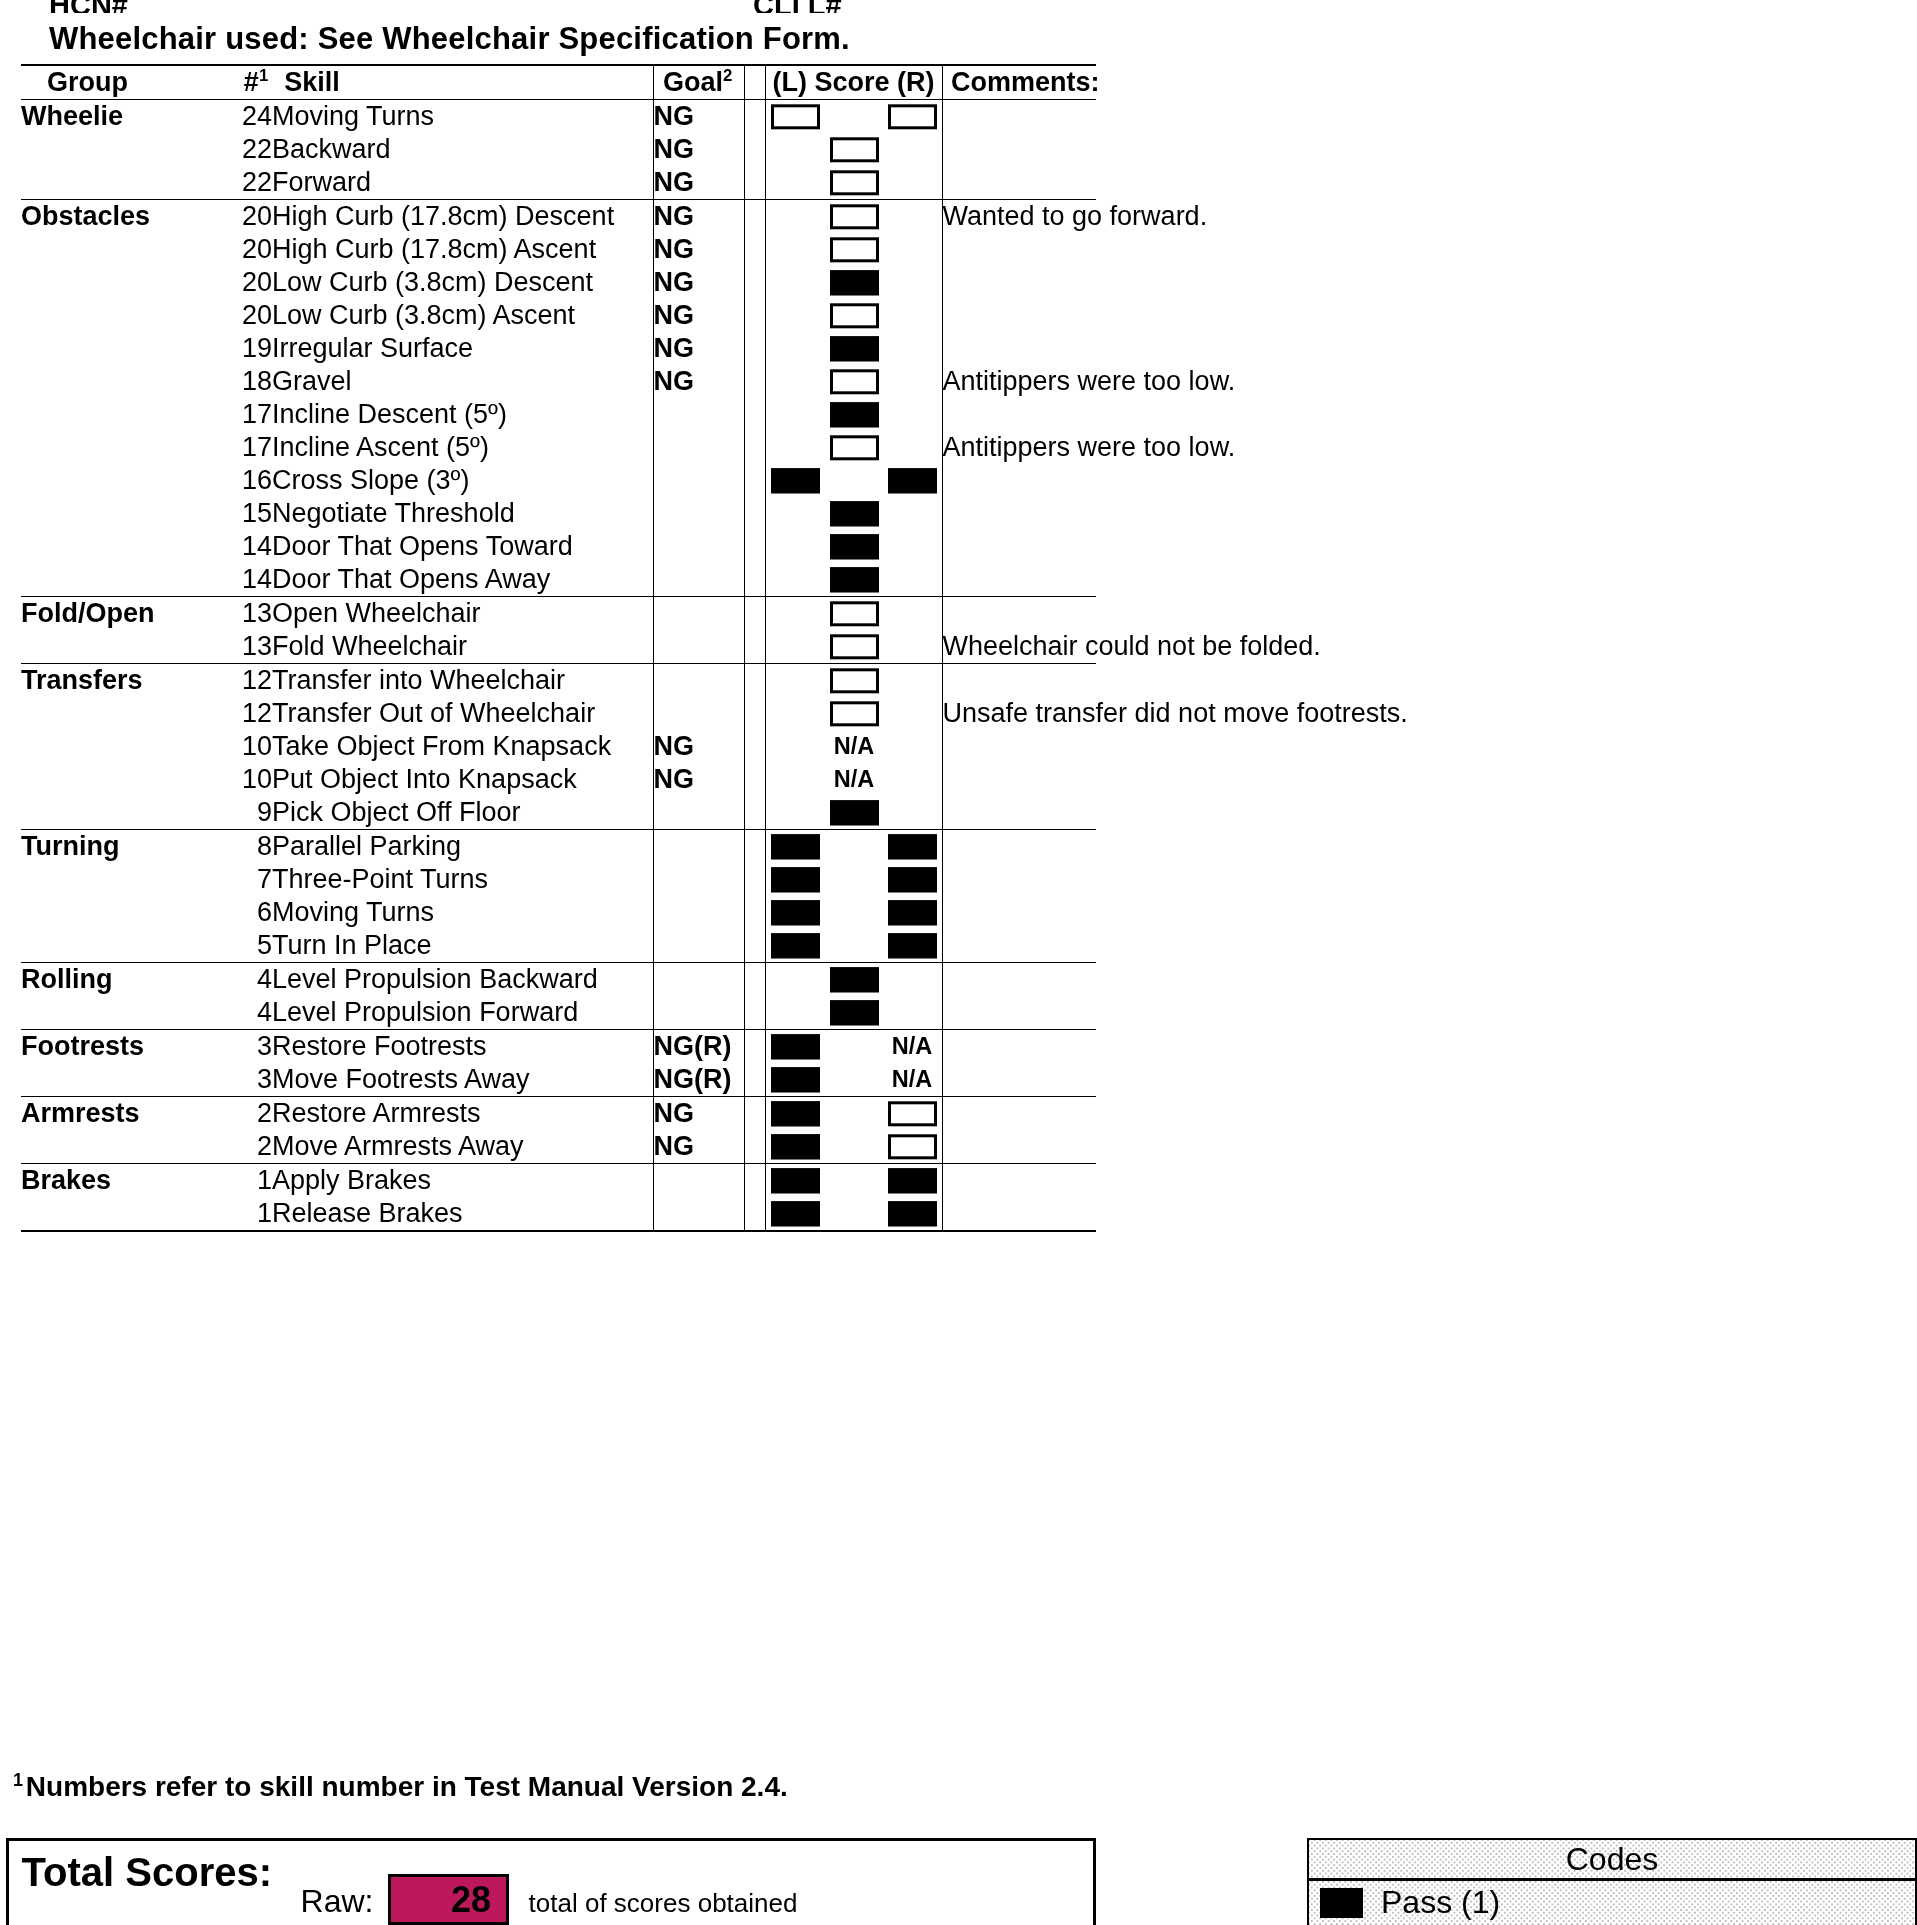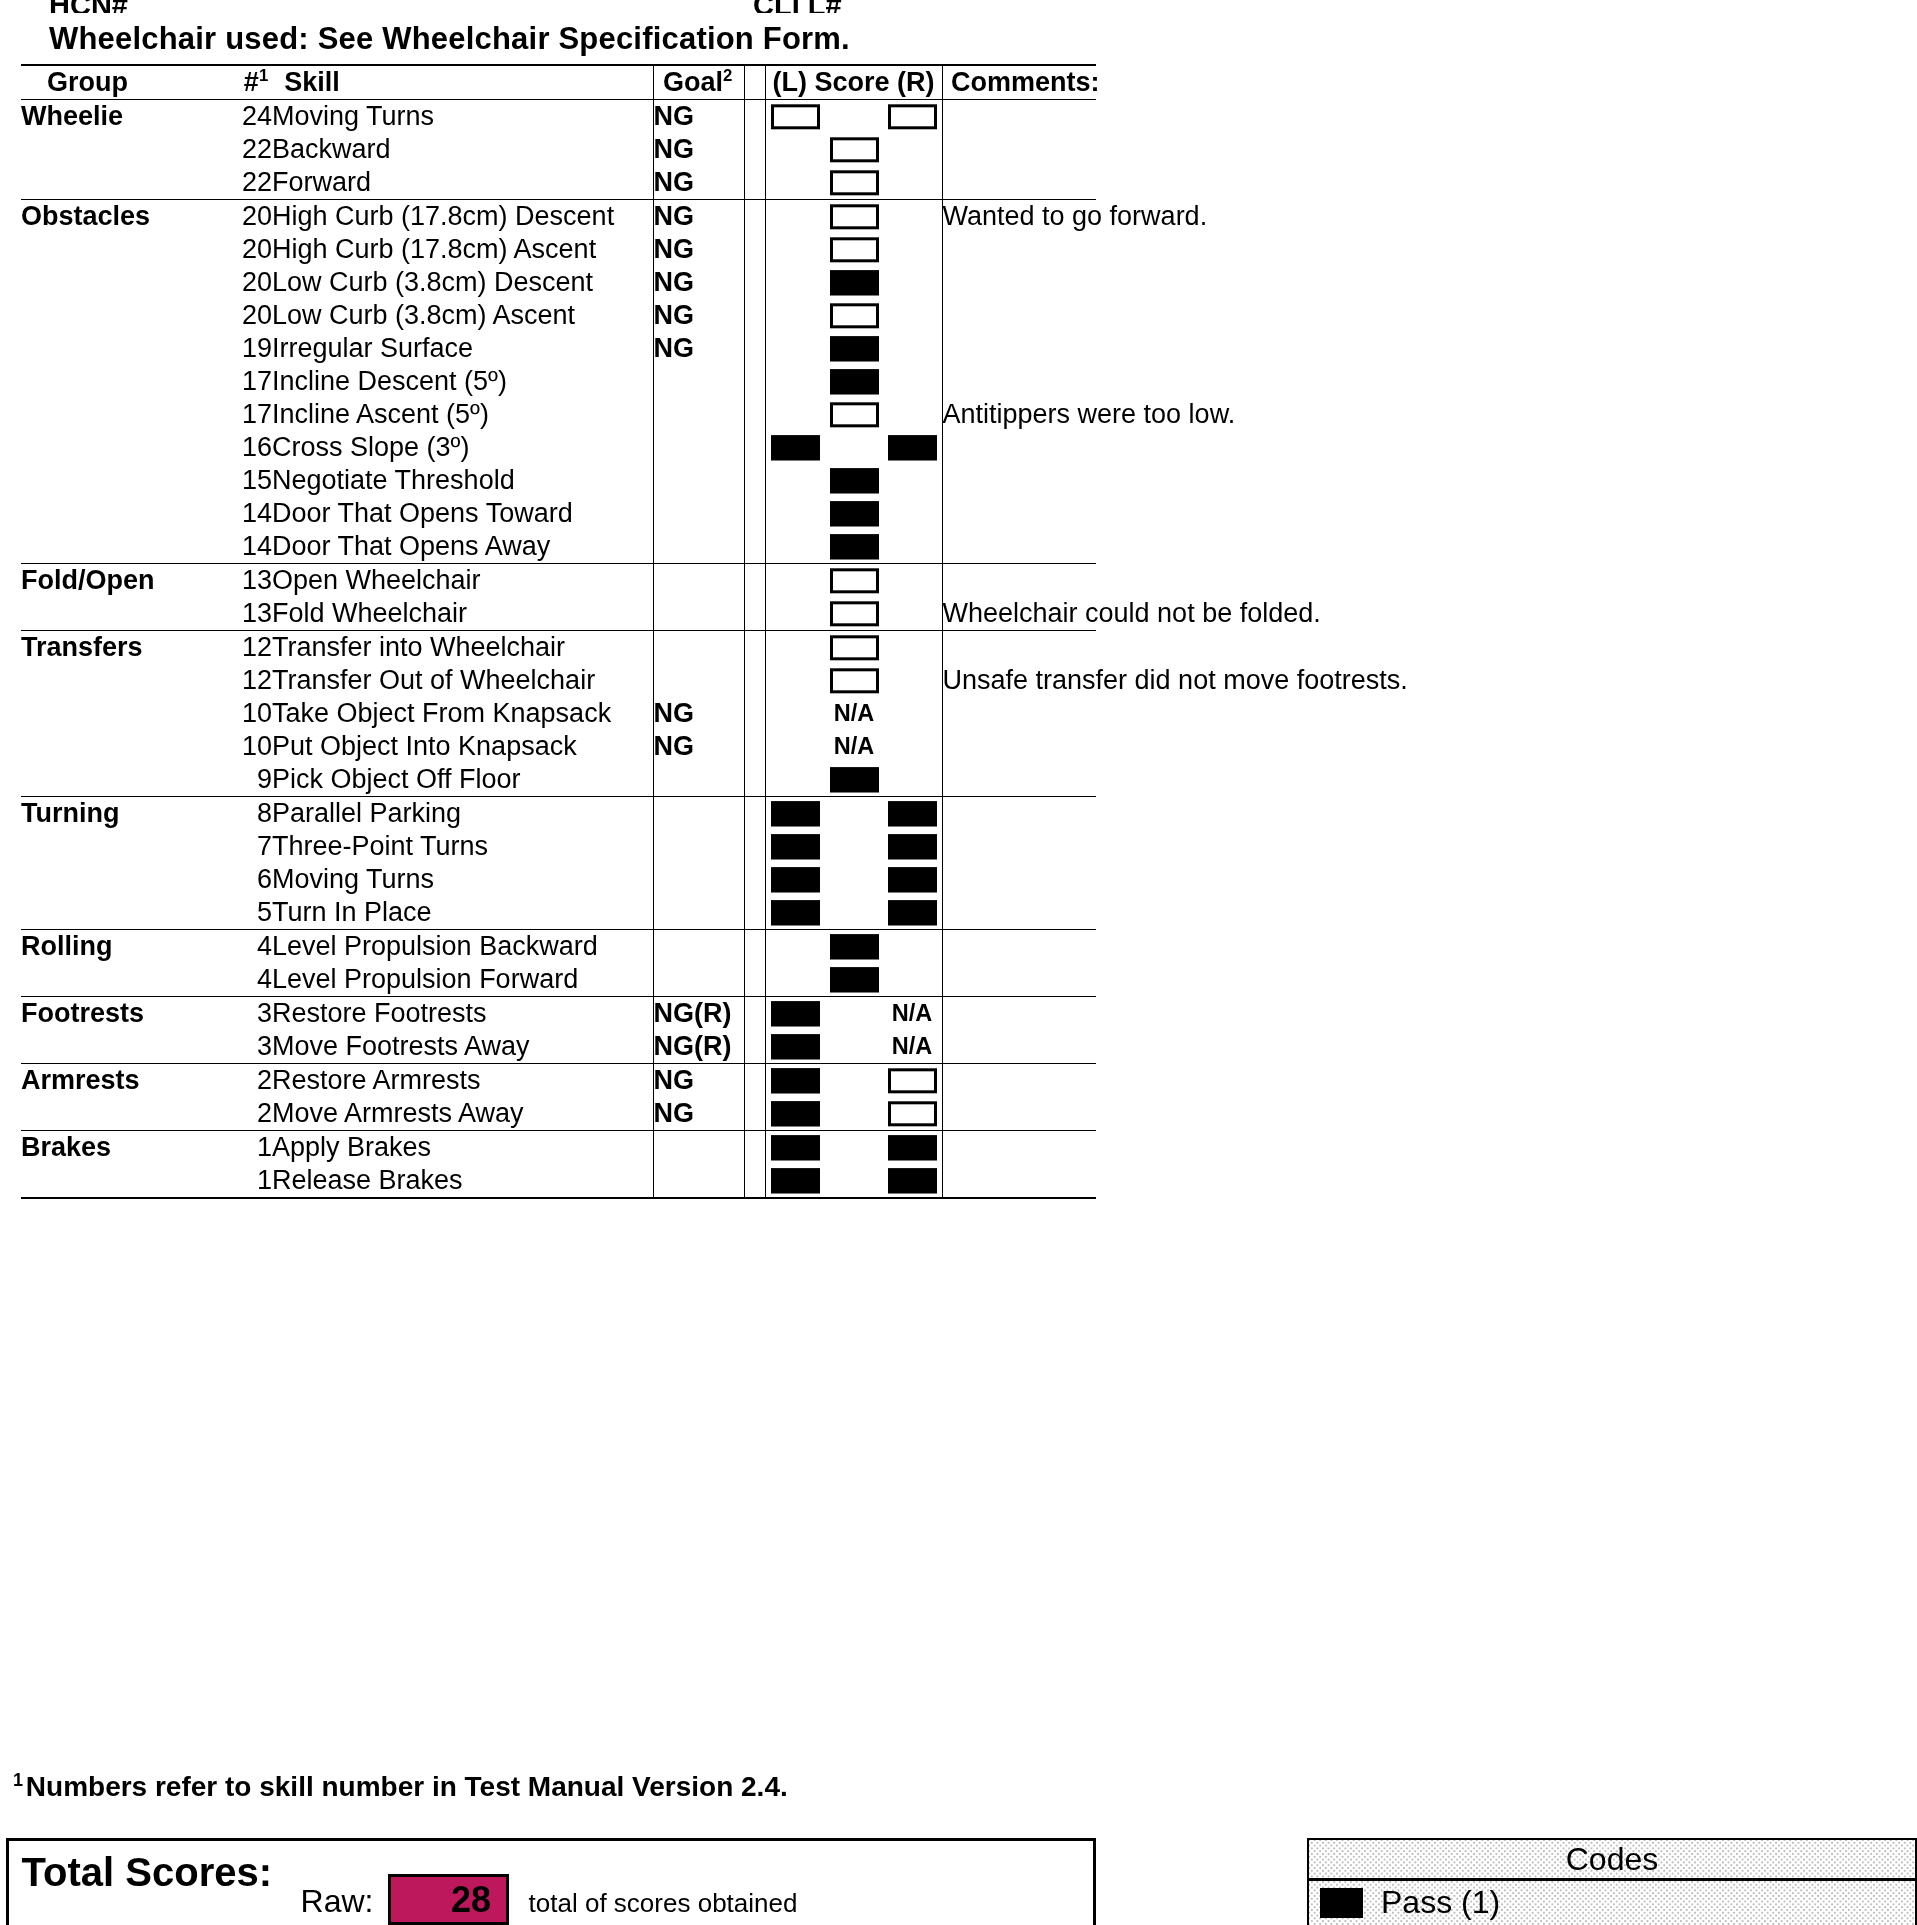--- a/index.html
+++ b/index.html
@@ -366,20 +366,33 @@
           <td class="gp"></td>
           <td class="sc">
             <div class="scorewrap">
               <span class="box C filled"></span>
             </div>
           </td>
           <td class="cm"></td>
         </tr>
         <tr>
           <td class="g"></td>
+          <td class="n">18</td>
+          <td class="s">Gravel</td>
+          <td class="go">NG</td>
+          <td class="gp"></td>
+          <td class="sc">
+            <div class="scorewrap">
+              <span class="box C"></span>
+            </div>
+          </td>
+          <td class="cm">Antitippers were too low.</td>
+        </tr>
+        <tr>
+          <td class="g"></td>
           <td class="n">17</td>
           <td class="s">Incline Descent (5º)</td>
           <td class="go"></td>
           <td class="gp"></td>
           <td class="sc">
             <div class="scorewrap">
               <span class="box C filled"></span>
             </div>
           </td>
           <td class="cm"></td>

